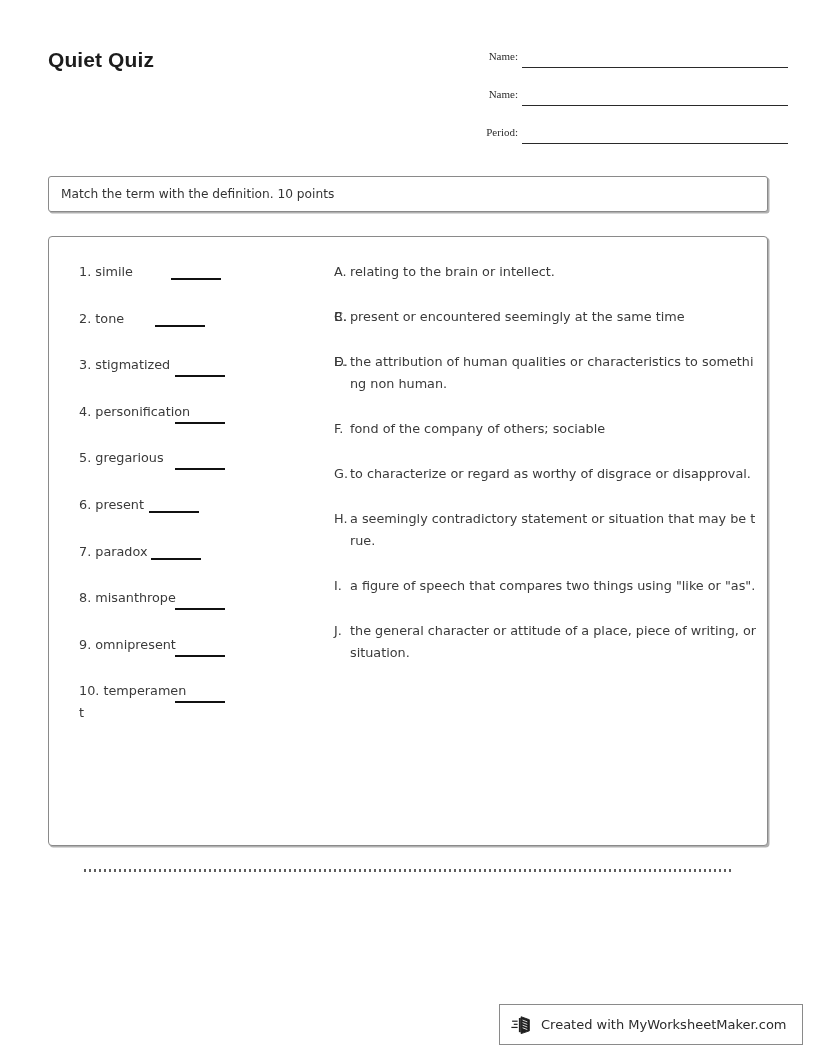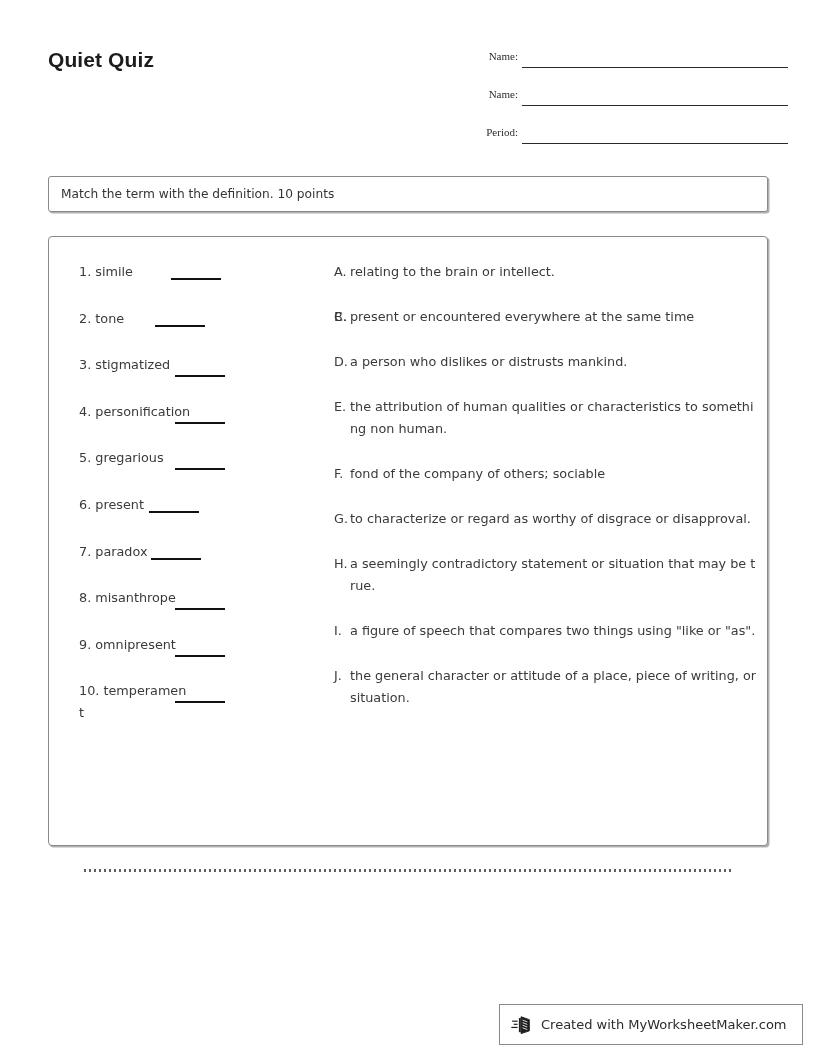--- a/index.html
+++ b/index.html
@@ -310,25 +310,24 @@
   <div id="definitions-column">
     <div class="definition-item">
       <span class="definition-letter">A. </span>
       <span>relating to the brain or intellect.</span>
     </div>
     <div class="definition-item">
       <span class="definition-letter">B. </span>
     </div>
     <div class="definition-item">
       <span class="definition-letter">C. </span>
-      <span>present or encountered everywhere at the same time</span>
+      <span>present or encountered seemingly at the same time</span>
     </div>
     <div class="definition-item">
       <span class="definition-letter">D. </span>
-      <span>a person who dislikes or distrusts mankind.</span>
     </div>
     <div class="definition-item">
       <span class="definition-letter">E. </span>
       <span>the attribution of human qualities or characteristics to something non human.</span>
     </div>
     <div class="definition-item">
       <span class="definition-letter">F. </span>
       <span>fond of the company of others; sociable</span>
     </div>
     <div class="definition-item">

